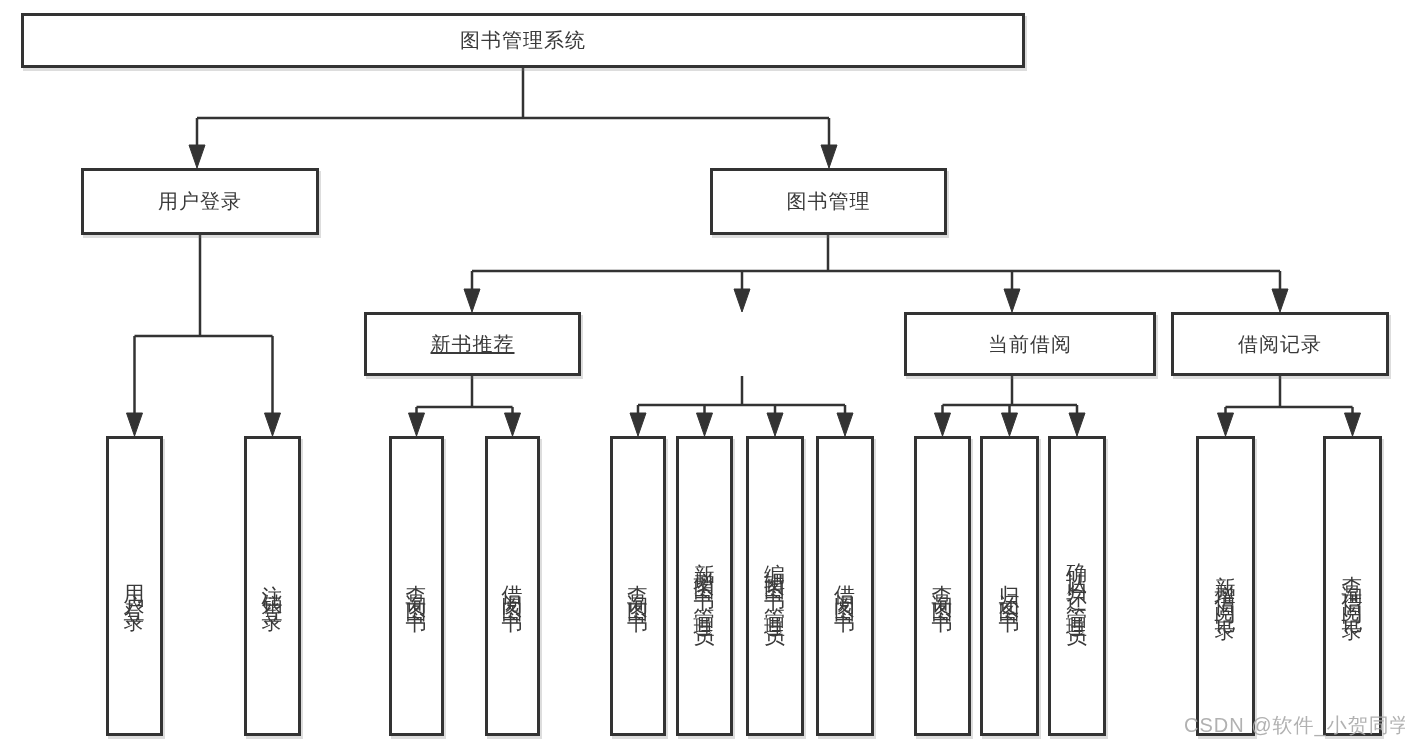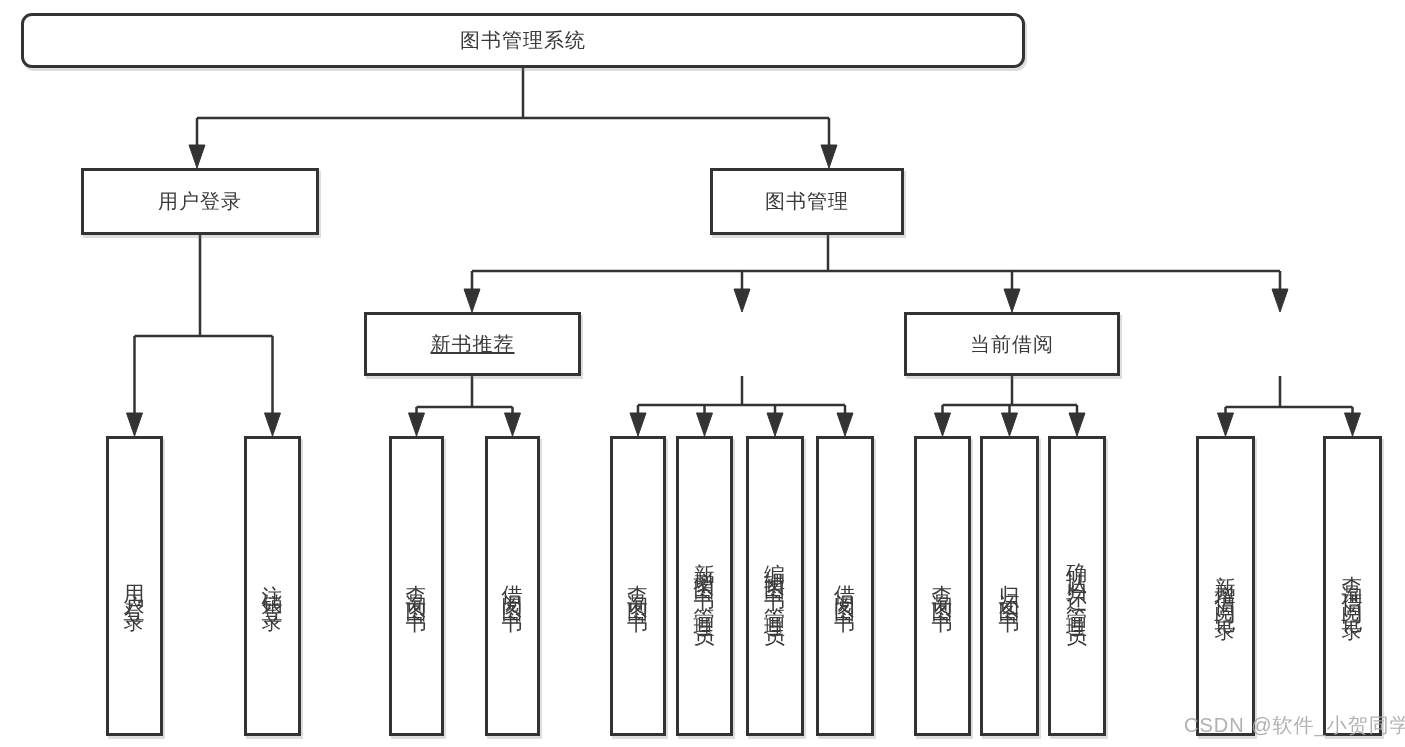--- a/index.html
+++ b/index.html
@@ -128,27 +128,28 @@
     <g>
       <line x1="1280" y1="376" x2="1280" y2="407"></line>
       <line x1="1225.5" y1="407" x2="1352.5" y2="407"></line>
       <line x1="1225.5" y1="407" x2="1225.5" y2="417"></line>
       <polygon points="1225.5,436 1217.5,413 1233.5,413"></polygon>
       <line x1="1352.5" y1="407" x2="1352.5" y2="417"></line>
       <polygon points="1352.5,436 1344.5,413 1360.5,413"></polygon>
     </g>
   </svg>
 
-  <div class="node h" style="left:21px; top:13px; width:1004px; height:55px;border-radius:11px;">图书管理系统</div>
+  <div class="node h" style="left:21px; top:13px; width:1004px; height:55px;">图书管理系统</div>
 
   <div class="node h" style="left:81px; top:168px; width:238px; height:67px;">用户登录</div>
-  <div class="node h" style="left:710px; top:168px; width:194px; height:67px;text-align:right;">图书管理</div>
+  <div class="node h" style="left:710px; top:168px; width:237px; height:67px;text-align:right;">图书管理</div>
 
   <div class="node h" style="left:364px; top:312px; width:217px; height:64px;text-decoration:underline;">新书推荐</div>
-  <div class="node h" style="left:904px; top:312px; width:216px; height:64px;">当前借阅</div>
+  <div class="node h" style="left:904px; top:312px; width:252px; height:64px;">当前借阅</div>
+  <div class="node h" style="left:1171px; top:312px; width:218px; height:64px;">借阅记录</div>
 
   <div class="node v" style="left:106px; top:436px; width:57px; height:300px;">用户登录</div>
   <div class="node v" style="left:244px; top:436px; width:57px; height:300px;">注销登录</div>
 
   <div class="node v" style="left:389px; top:436px; width:55px; height:300px;">查询图书</div>
   <div class="node v" style="left:485px; top:436px; width:55px; height:300px;">借阅图书</div>
 
   <div class="node v" style="left:610px; top:436px; width:56px; height:300px;">查询图书</div>
   <div class="node v" style="left:676px; top:436px; width:57px; height:300px;">新增图书（管理员）</div>
   <div class="node v" style="left:746px; top:436px; width:58px; height:300px;">编辑图书（管理员）</div>

